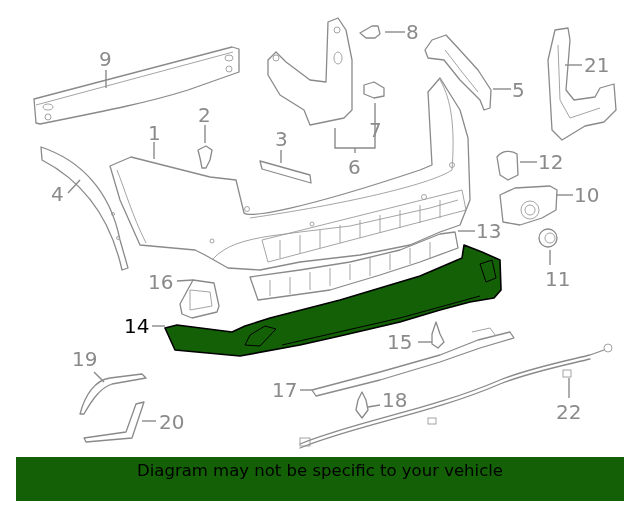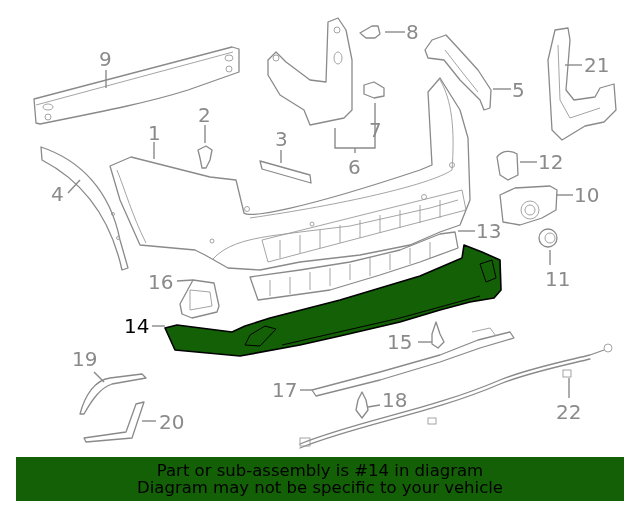--- a/index.html
+++ b/index.html
@@ -192,15 +192,14 @@
     <text class="callout-num" x="148" y="289">16</text>
     <text class="callout-num" x="272" y="397">17</text>
     <text class="callout-num" x="382" y="407">18</text>
     <text class="callout-num" x="72" y="366">19</text>
     <text class="callout-num" x="159" y="429">20</text>
     <text class="callout-num" x="556" y="419">22</text>
   </g>
 </svg>
 
 <div class="banner">
-  <div>Part or sub-assembly is #14 in diagram</div>
   <div>Diagram may not be specific to your vehicle</div>
 </div>
 
 </body></html>

